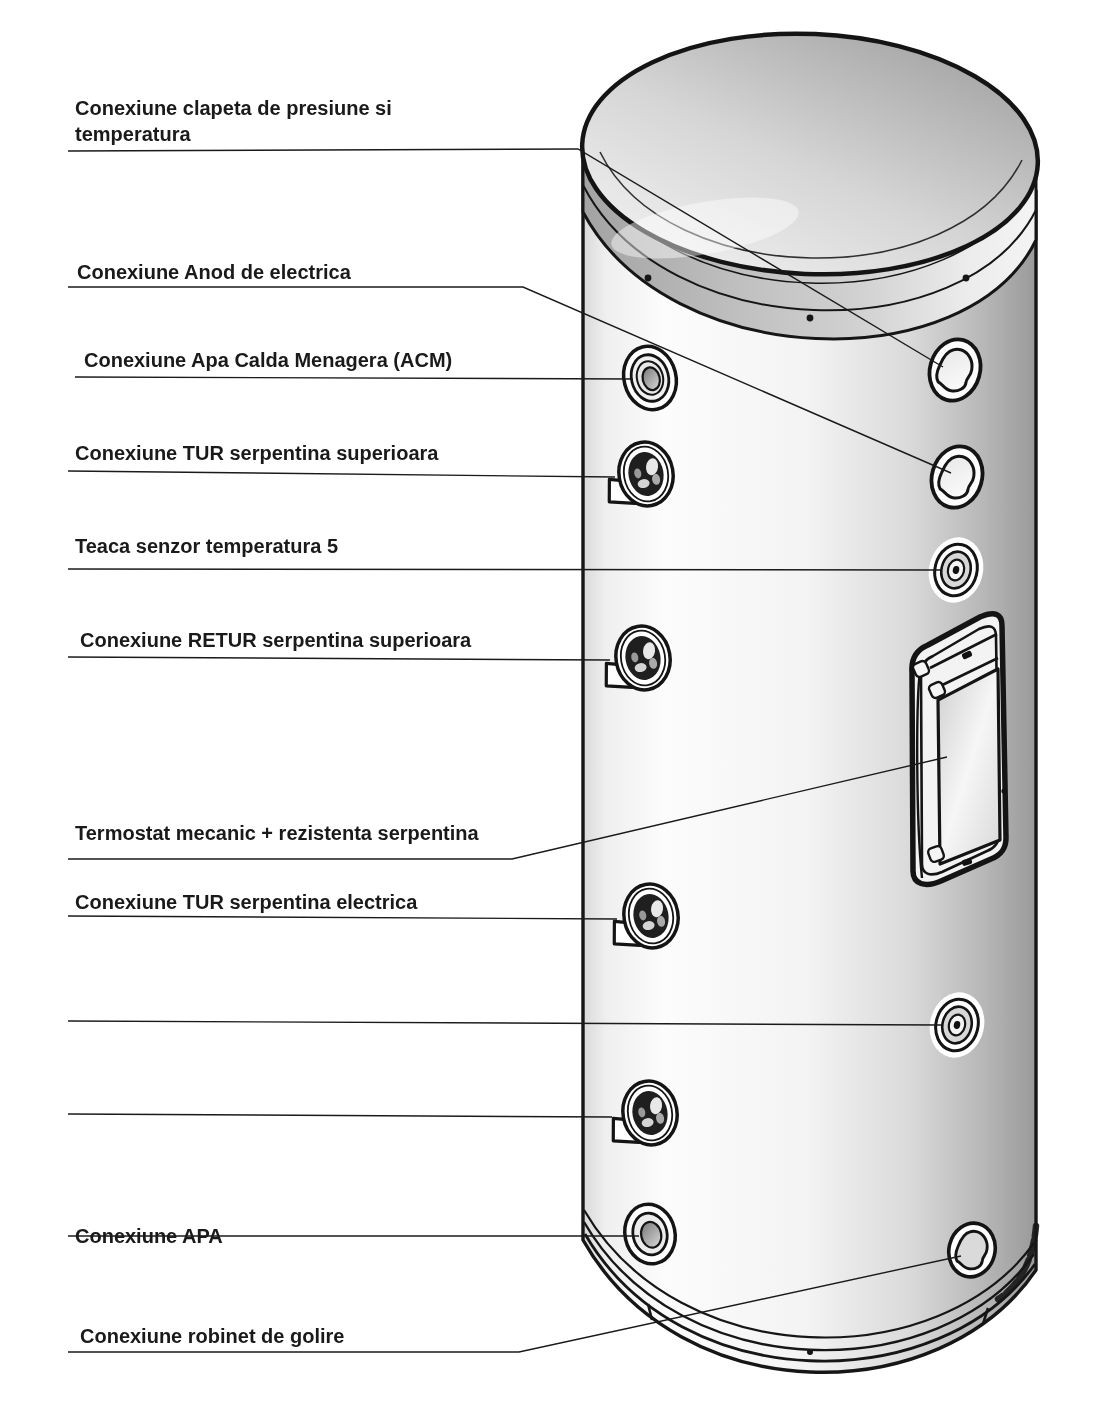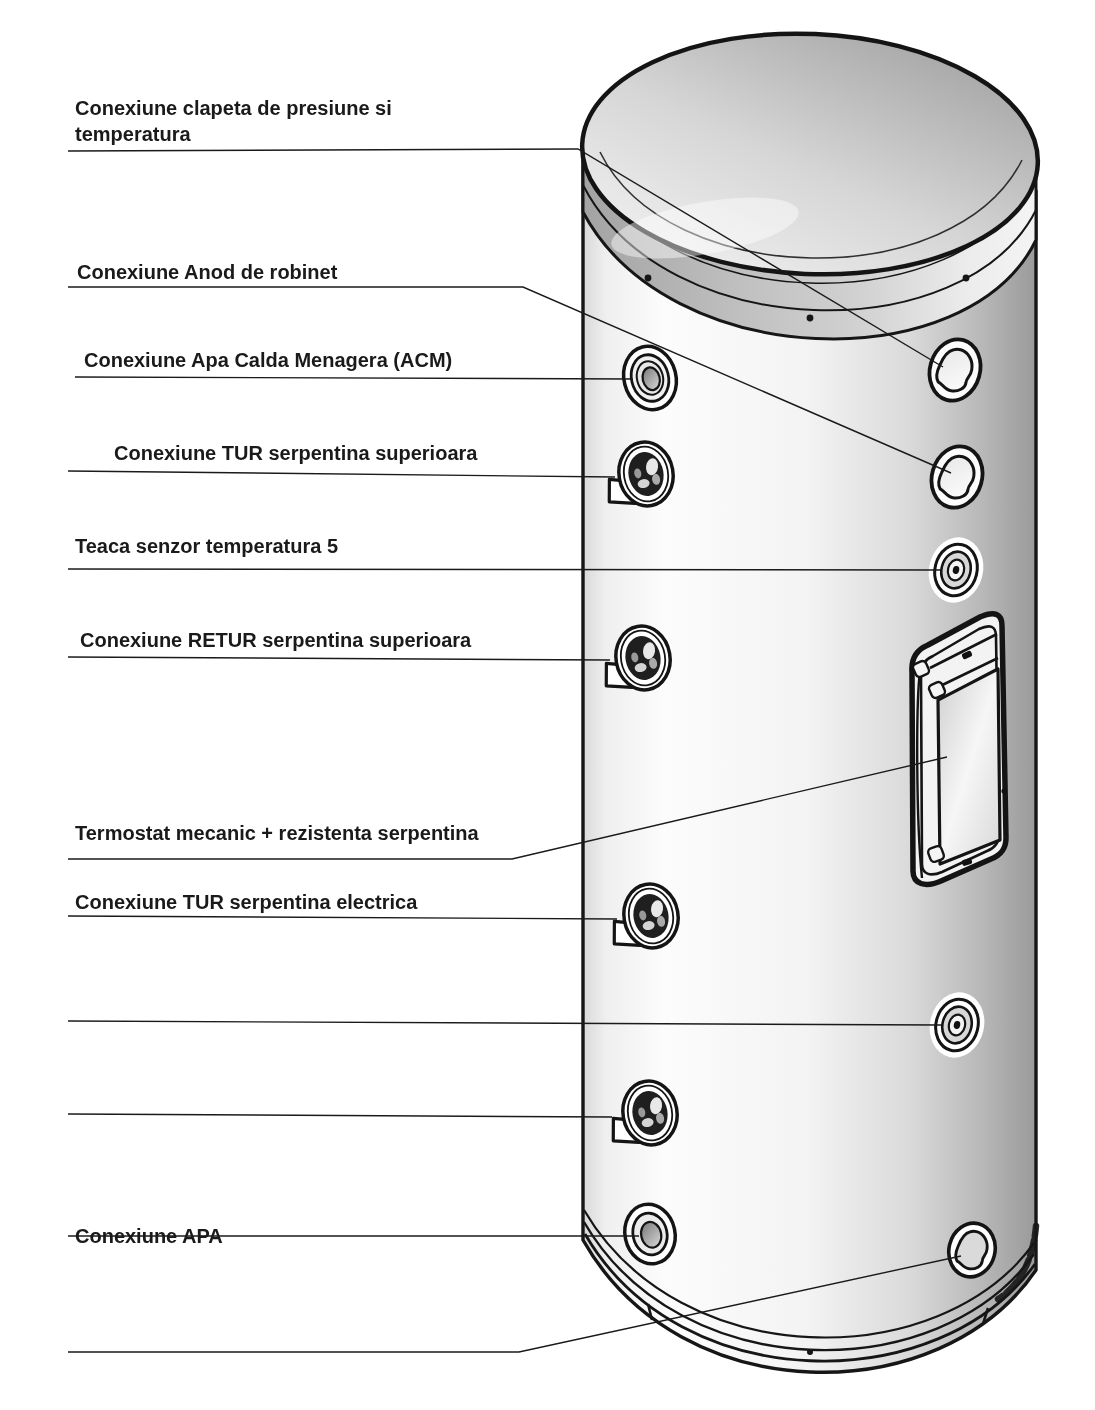--- a/index.html
+++ b/index.html
@@ -215,22 +215,23 @@
       <polyline points="68,859 512,859 947,757"></polyline>
       <polyline points="68,916 617,919"></polyline>
       <polyline points="68,1021 941,1025"></polyline>
       <polyline points="68,1114 612,1117"></polyline>
       <polyline points="68,1236 639,1236"></polyline>
       <polyline points="68,1352 519,1352 961,1256"></polyline>
     </g>
   </svg>
 
   <div class="lbl wrap" style="left:75px; top:95px;">Conexiune clapeta de presiune si temperatura</div>
-  <div class="lbl" style="left:77px; top:259px;">Conexiune Anod de robinet</div>
+  <div class="lbl" style="left:77px; top:259px;">Conexiune Anod de electrica</div>
   <div class="lbl" style="left:84px; top:347px;">Conexiune Apa Calda Menagera (ACM)</div>
-  <div class="lbl" style="left:75px; top:440px;margin-left:39px;">Conexiune TUR  serpentina superioara</div>
+  <div class="lbl" style="left:75px; top:440px;">Conexiune TUR  serpentina superioara</div>
   <div class="lbl" style="left:75px; top:533px;">Teaca senzor temperatura 5</div>
   <div class="lbl" style="left:80px; top:627px;">Conexiune RETUR serpentina superioara</div>
   <div class="lbl" style="left:75px; top:820px;">Termostat mecanic + rezistenta serpentina</div>
   <div class="lbl" style="left:75px; top:889px;">Conexiune TUR serpentina electrica</div>
   <div class="lbl" style="left:75px; top:1207px;margin-top:16px;">Conexiune APA</div>
+  <div class="lbl" style="left:80px; top:1323px;">Conexiune robinet de golire</div>
 
 </div>
 
 </body></html>

